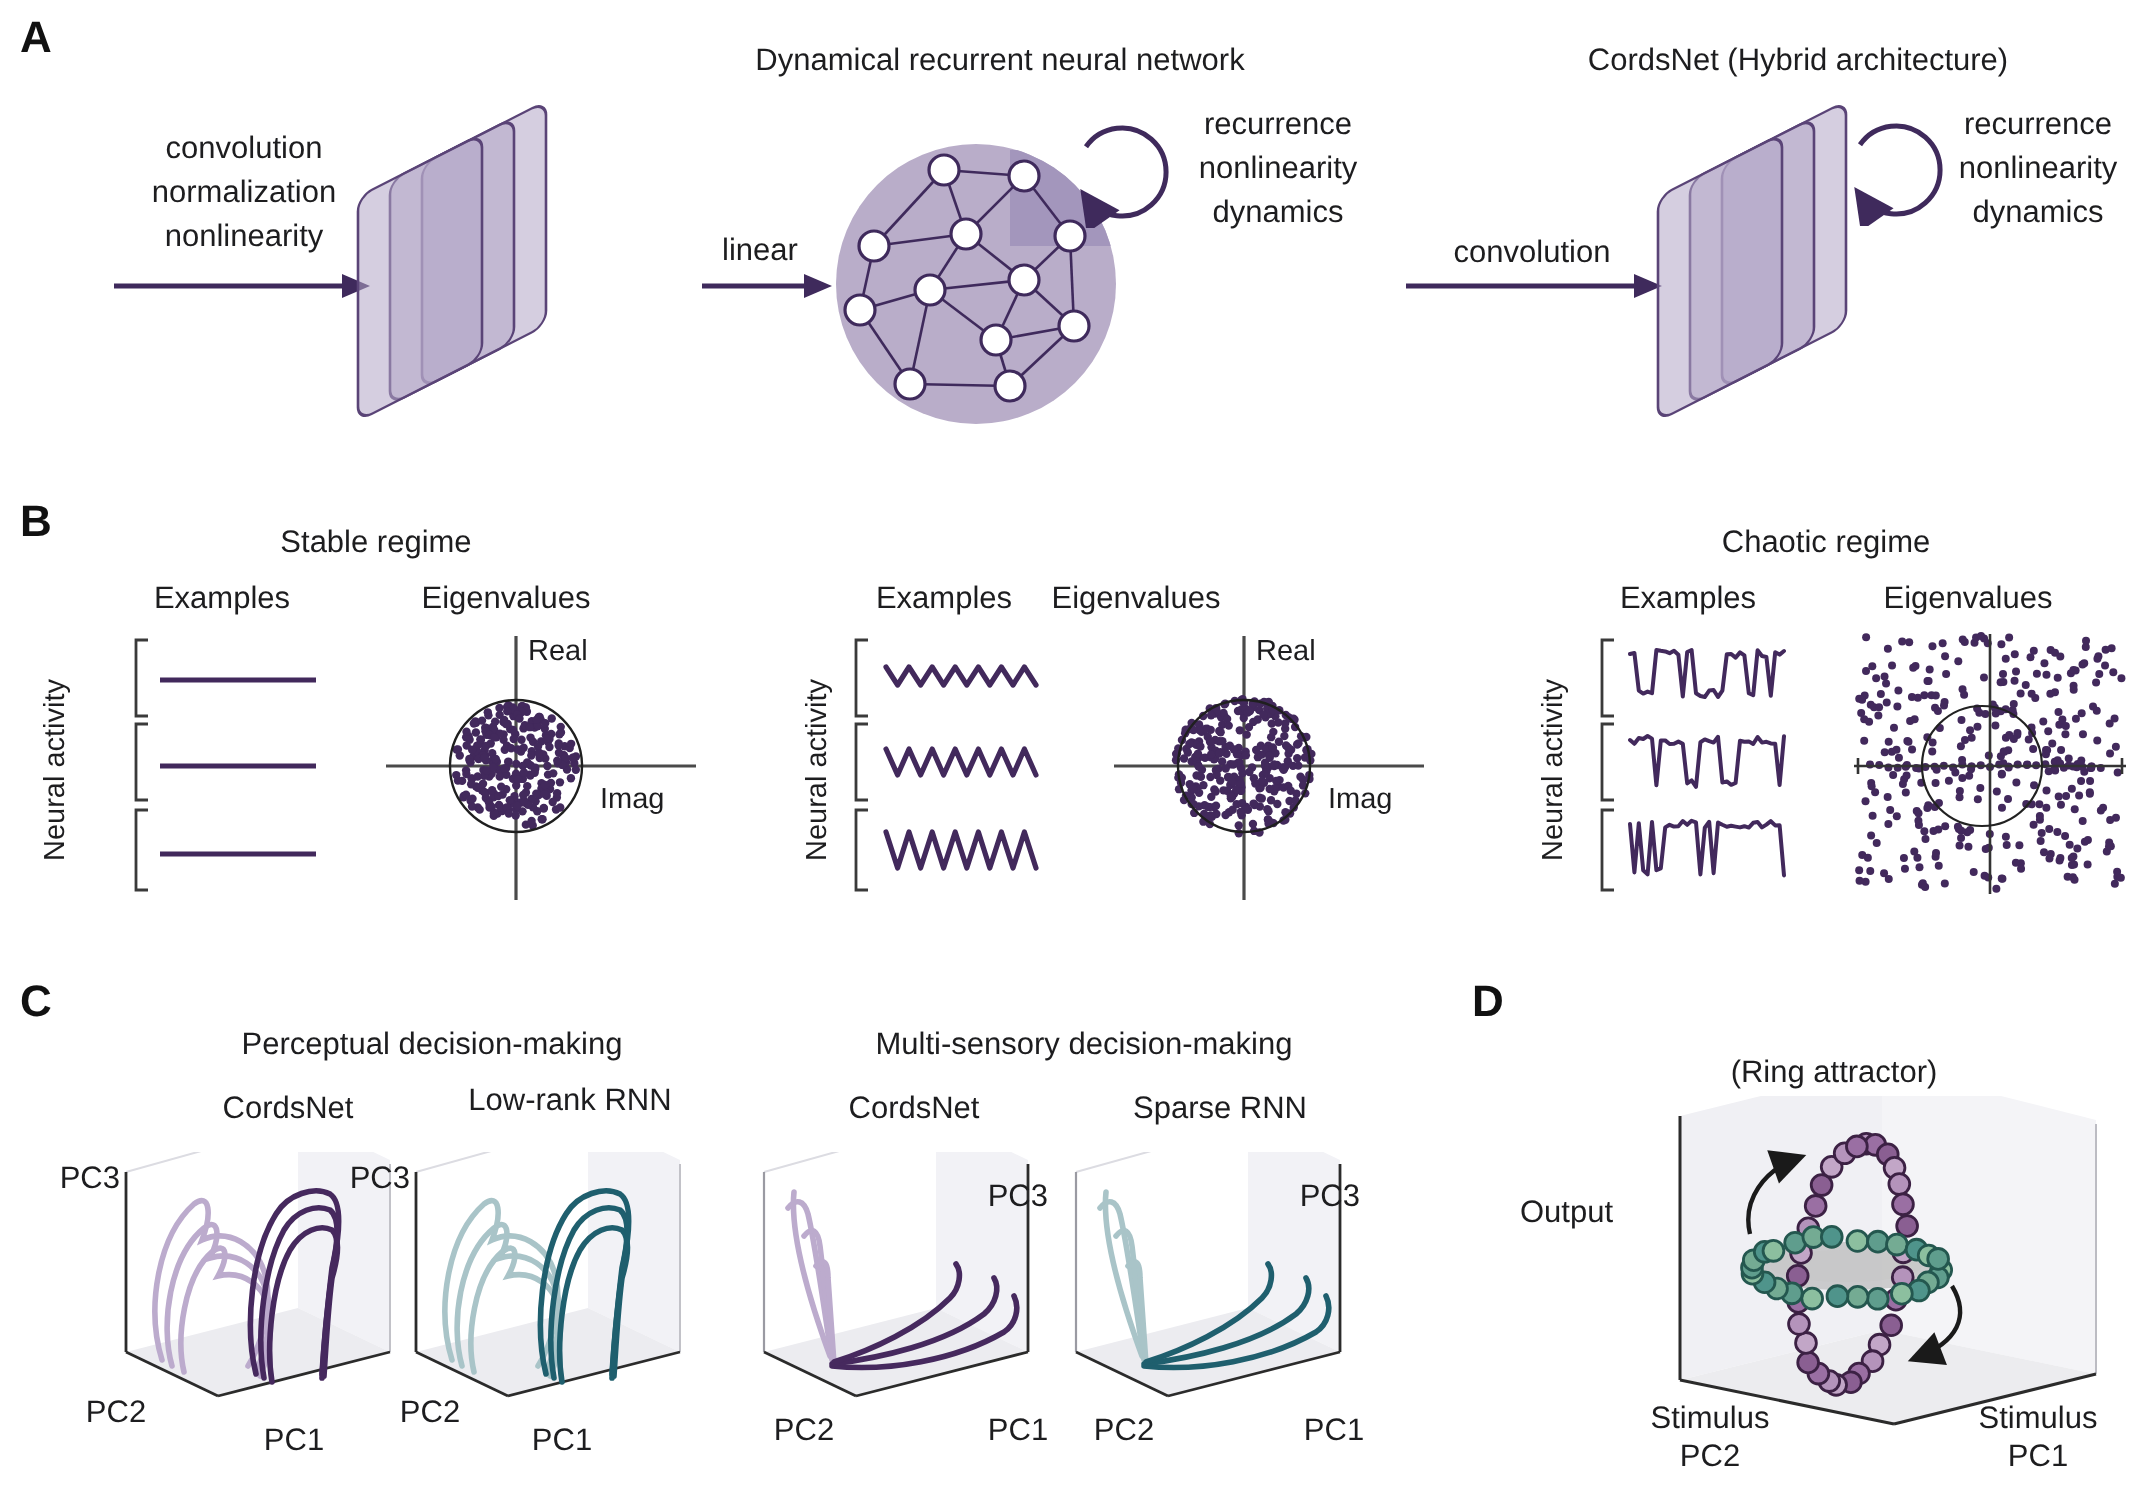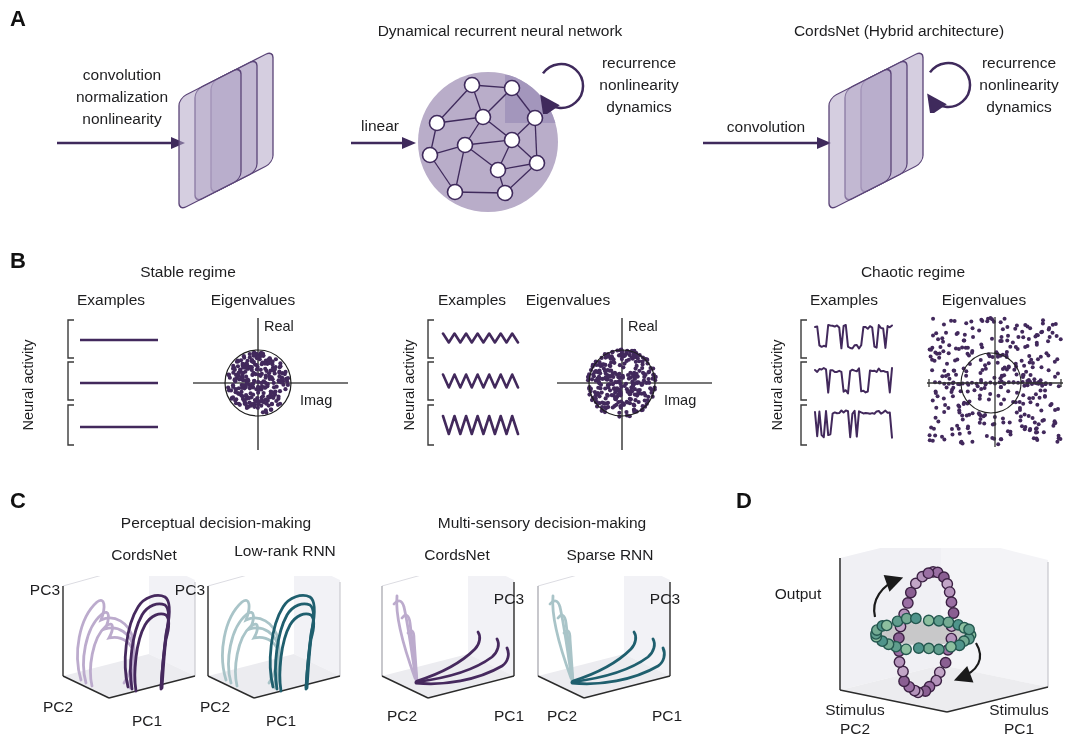--- a/index.html
+++ b/index.html
@@ -1193,20 +1193,21 @@
       <use href="#traj-multi"></use>
   </svg>
   <div class="t rt" style="left:474px;top:588px;width:50px;text-align:right">PC3</div>
   <div class="t rt" style="left:630px;top:588px;width:50px;text-align:right">PC3</div>
   <div class="t" style="left:374px;top:705px;width:56px">PC2</div>
   <div class="t" style="left:534px;top:705px;width:56px">PC2</div>
   <div class="t" style="left:481px;top:705px;width:56px">PC1</div>
   <div class="t" style="left:639px;top:705px;width:56px">PC1</div>
 
   <div class="pl" style="left:736px;top:488px">D</div>
+  <div class="t" style="left:767px;top:526px;width:300px">(Ring attractor)</div>
 
   <svg class="abs" style="left:780px;top:548px" width="290" height="185" viewBox="0 0 290 185">
     <polygon points="60,10 60,142 161,117 161,-15" fill="#f0f0f4"></polygon>
     <polygon points="161,117 268,139 268,12 161,-15" fill="#f4f4f7"></polygon>
     <polygon points="60,142 167,164 268,139 161,117" fill="#ececef"></polygon>
     <line x1="268" y1="139" x2="268" y2="14" stroke="#bcbcc3" stroke-width="1"></line>
     <line x1="60" y1="10" x2="60" y2="142" stroke="#2b2b2b" stroke-width="1.5"></line>
     <line x1="60" y1="142" x2="167" y2="164" stroke="#2b2b2b" stroke-width="1.5"></line>
     <line x1="167" y1="164" x2="268" y2="139" stroke="#2b2b2b" stroke-width="1.5"></line>
     <ellipse cx="143" cy="85" rx="53" ry="12" fill="#ababab" opacity="0.55"></ellipse>
@@ -1269,21 +1270,21 @@
         <circle cx="119.48326796400157" cy="114.01029553593827" r="5.2" fill="#b493bb" stroke="#3c2144" stroke-width="1.4"></circle>
         <circle cx="127.83539097746018" cy="54.955786173947146" r="5.2" fill="#9a6fa3" stroke="#3c2144" stroke-width="1.4"></circle>
         <circle cx="130.8124299278475" cy="44.5357735974356" r="5.2" fill="#8a5f92" stroke="#3c2144" stroke-width="1.4"></circle>
         <circle cx="135.83609241085205" cy="35.434335341985935" r="5.2" fill="#c2a6c7" stroke="#3c2144" stroke-width="1.4"></circle>
         <circle cx="142.33524328970321" cy="28.646311891362117" r="5.2" fill="#b493bb" stroke="#3c2144" stroke-width="1.4"></circle>
         <circle cx="148.4325784370454" cy="25.196494919937457" r="5.2" fill="#9a6fa3" stroke="#3c2144" stroke-width="1.4"></circle>
       </g>
     <path d="M95,69 C91,52 102,37 119,31" fill="none" stroke="#1a1a1a" stroke-width="2.2" marker-end="url(#ah-k)"></path>
     <path d="M196,95 C205,110 199,123 178,131" fill="none" stroke="#1a1a1a" stroke-width="2.2" marker-end="url(#ah-k)"></path>
   </svg>
-  <div class="t rt" style="left:760px;top:583px;width:76px;text-align:center">Output</div>
+  <div class="t rt" style="left:760px;top:596px;width:76px;text-align:left">Output</div>
   <div class="t lh19" style="left:805px;top:700px;width:100px">
     <div>Stimulus</div>
     <div>PC2</div>
   </div>
   <div class="t lh19" style="left:969px;top:700px;width:100px">
     <div>Stimulus</div>
     <div>PC1</div>
   </div>
 
 </div>

